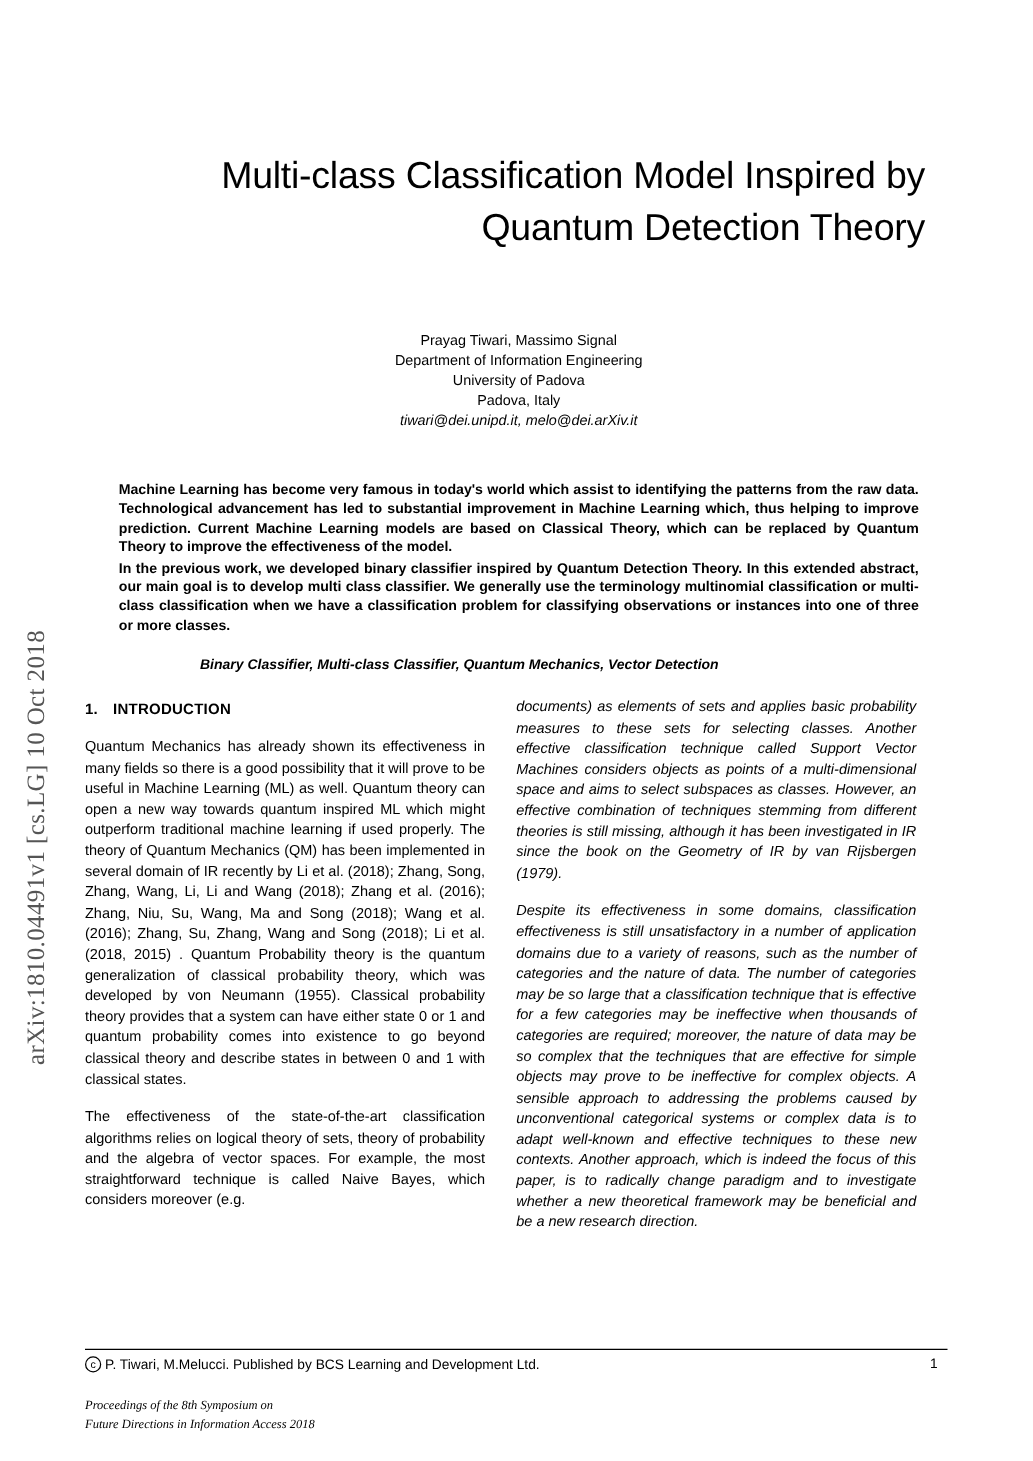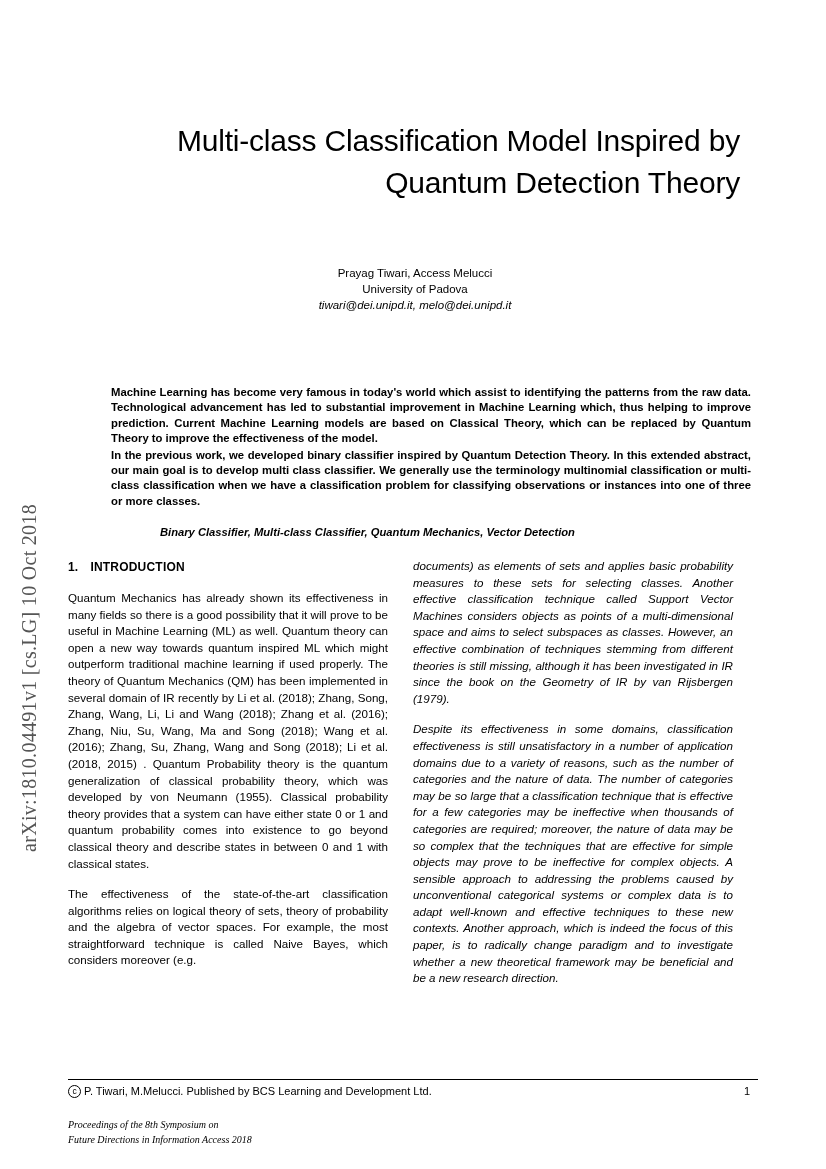--- a/index.html
+++ b/index.html
@@ -64,21 +64,20 @@
   
   .abstract {
     position: absolute;
     left: 95px;
     top: 385px;
     width: 640px;
     font-size: 11.3px;
     line-height: 15.4px;
     font-weight: bold;
     text-align: justify;
-    margin-left: 16px;
   }
   .abstract p {
     margin: 0;
   }
   .abstract p + p {
     margin-top: 1px;
   }
   
   .keywords {
     position: absolute;
@@ -170,23 +169,25 @@
 </head>
 <body>
 
 <div class="page">
 
   <div class="arxiv-stamp">arXiv:1810.04491v1  [cs.LG]  10 Oct 2018</div>
 
   <h1 class="title">Multi-class Classification Model Inspired by Quantum Detection Theory</h1>
 
   <div class="authors">
-    <div>Prayag Tiwari, Access Melucci</div>
+    <div>Prayag Tiwari, Massimo Signal</div>
+    <div>Department of Information Engineering</div>
     <div>University of Padova</div>
-    <div class="email">tiwari@dei.unipd.it, melo@dei.unipd.it</div>
+    <div>Padova, Italy</div>
+    <div class="email">tiwari@dei.unipd.it, melo@dei.arXiv.it</div>
   </div>
 
   <div class="abstract">
     <p>Machine Learning has become very famous in today's world which assist to identifying the patterns from the raw data. Technological advancement has led to substantial improvement in Machine Learning which, thus helping to improve prediction. Current Machine Learning models are based on Classical Theory, which can be replaced by Quantum Theory to improve the effectiveness of the model.</p>
     <p>In the previous work, we developed binary classifier inspired by Quantum Detection Theory. In this extended abstract, our main goal is to develop multi class classifier. We generally use the terminology multinomial classification or multi-class classification when we have a classification problem for classifying observations or instances into one of three or more classes.</p>
   </div>
 
   <div class="keywords">Binary Classifier, Multi-class Classifier, Quantum Mechanics, Vector Detection</div>
 
   <div class="section-heading">

